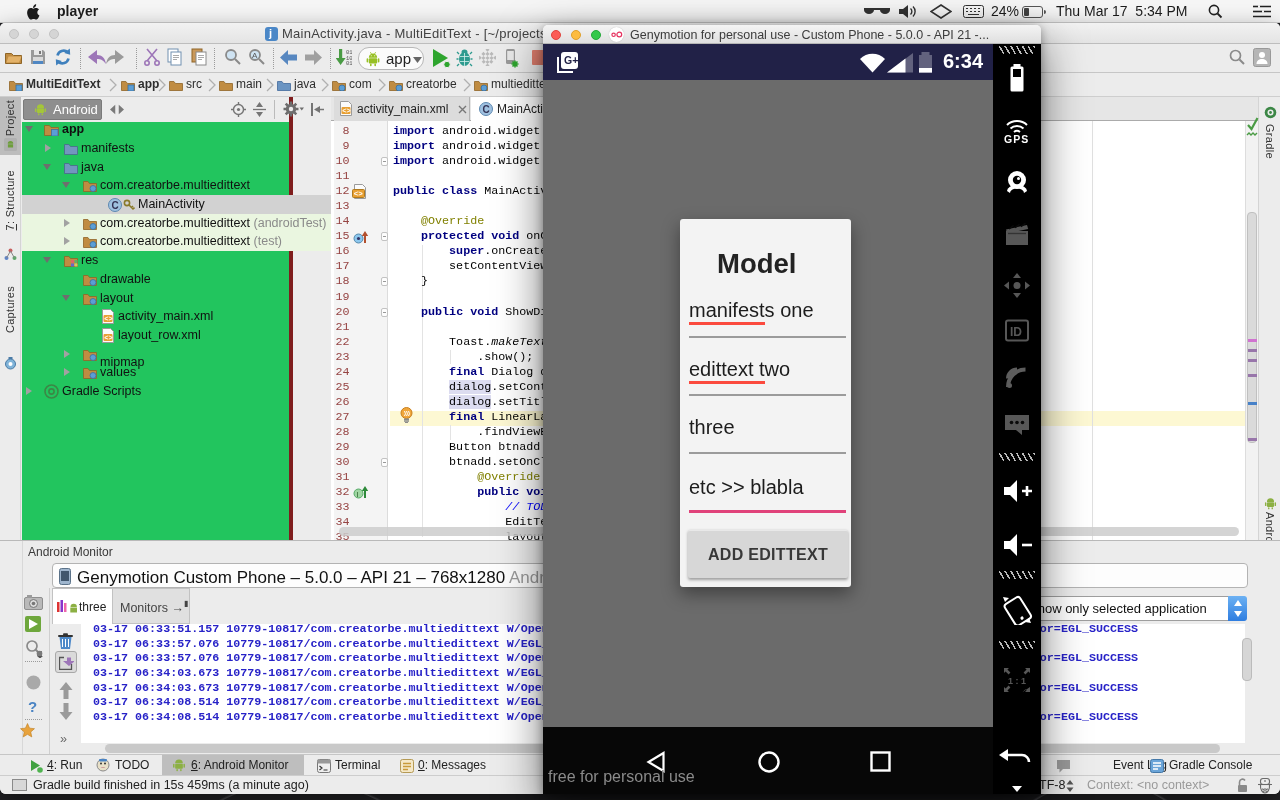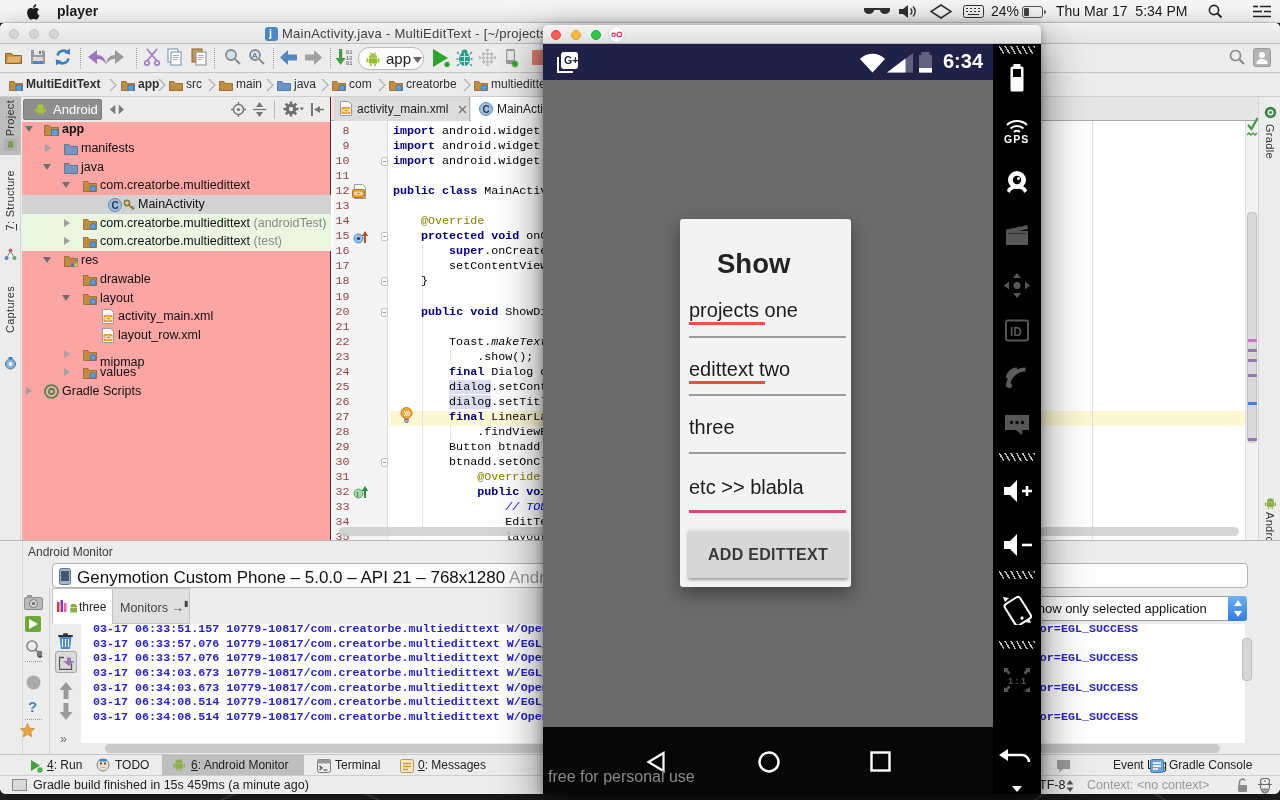--- a/index.html
+++ b/index.html
@@ -37,22 +37,22 @@
 #lstripe { position:absolute; left:0; top:74px; width:21px; height:657px;
   background:#ececec; border-right:1px solid #d4d4d4; }
 #rstripe { position:absolute; left:1258px; top:74px; width:22px; height:657px;
   background:#ececec; border-left:1px solid #d4d4d4; }
 .vlabel { position:absolute; writing-mode:vertical-rl; transform:rotate(180deg);
   font-size:11px; color:#333; letter-spacing:.3px; }
 .vlabelR { position:absolute; writing-mode:vertical-rl;
   font-size:11px; color:#333; letter-spacing:.3px; }
 
 
-#project { position:absolute; left:22px; top:74px; width:309px; height:443px;
-  background:#fca5a5; border-right:1px solid #7f1d1d; }
+#project { position:absolute; left:22px; top:74px; width:271px; height:443px;
+  background:#22c55e; border-right:4px solid #7f1d1d; }
 #projhead { position:absolute; left:0; top:0; width:100%; height:25px; background:#ececec; }
 .trow { position:absolute; left:0; width:309px; height:19px; font-size:12.5px; color:#111;
   white-space:nowrap; }
 .trow span.lbl { position:absolute; top:2px; }
 .arrD { position:absolute; width:0; height:0; border-left:4.5px solid transparent;
   border-right:4.5px solid transparent; border-top:6.5px solid #6e6e6e; }
 .arrR { position:absolute; width:0; height:0; border-top:4.5px solid transparent;
   border-bottom:4.5px solid transparent; border-left:6.5px solid #a2a2a2; }
 .gsuf { color:#8a8a8a; }
 
@@ -869,20 +869,21 @@
     <div id="gtitle">
       <div class="gl" style="left:8px;background:#fc5d57;border:0.5px solid #e0443e;"></div>
       <div class="gl" style="left:28px;background:#fdbc40;border:0.5px solid #dfa02c;"></div>
       <div class="gl" style="left:48px;background:#34c84a;border:0.5px solid #24a939;"></div>
       <div class="abs" style="left:66px;top:2px;width:15px;height:15px;background:#fff;border-radius:50%;box-shadow:0 0 1px rgba(0,0,0,.3);">
         <svg class="abs" style="left:1.5px;top:4px;" width="12" height="7" viewBox="0 0 12 7">
           <circle cx="2.6" cy="3.8" r="1.7" fill="none" stroke="#e6335f" stroke-width="1.2"></circle>
           <circle cx="8.3" cy="3.5" r="2.4" fill="none" stroke="#e6335f" stroke-width="1.2"></circle>
         </svg>
       </div>
+      <div class="abs" style="left:87px;top:3px;font-size:12.5px;color:#3c3c3c;white-space:nowrap;">Genymotion for personal use - Custom Phone - 5.0.0 - API 21 -...</div>
     </div>
     <div id="gstatus">
       <div class="abs" style="left:18px;top:8px;width:17px;height:17px;background:#fff;border-radius:3px;">
         <div class="abs" style="left:3px;top:2px;font-size:10.5px;font-weight:bold;color:#212147;">G+</div>
       </div>
       <svg class="abs" style="left:14px;top:13px;" width="16" height="16" viewBox="0 0 16 16">
         <path fill="none" stroke="#fff" stroke-width="2" d="M1 0 V15 H16"></path>
       </svg>
       <svg class="abs" style="left:317px;top:8px;" width="25" height="21" viewBox="0 0 25 21">
         <path fill="#fff" d="M12.5 20.5 L0 7 A17.5 17.5 0 0 1 25 7z"></path>
@@ -905,22 +906,22 @@
       </svg>
       <svg class="abs" style="left:215px;top:24px;" width="22" height="22" viewBox="0 0 22 22">
         <circle cx="11" cy="11" r="9.5" fill="none" stroke="#fff" stroke-width="2.4"></circle>
       </svg>
       <svg class="abs" style="left:327px;top:24px;" width="21" height="21" viewBox="0 0 21 21">
         <rect x="1.5" y="1.5" width="18" height="18" fill="none" stroke="#fff" stroke-width="2.4"></rect>
       </svg>
     </div>
     <div class="abs" style="left:5px;top:743px;font-size:16px;color:#8a8a8a;">free for personal use</div>
     <div id="gdialog">
-      <div class="abs" style="left:37px;top:29px;font-size:27.5px;font-weight:bold;color:#232323;">Show</div>
-      <div class="dtext" style="top:79.5px;">projects one</div>
+      <div class="abs" style="left:37px;top:29px;font-size:27.5px;font-weight:bold;color:#232323;">Model</div>
+      <div class="dtext" style="top:79.5px;">manifests one</div>
       <div class="dred" style="left:9px;top:103px;width:76px;"></div>
       <div class="ddiv" style="top:117px;"></div>
       <div class="dtext" style="top:138.5px;">edittext two</div>
       <div class="dred" style="left:9px;top:162px;width:76px;"></div>
       <div class="ddiv" style="top:175px;"></div>
       <div class="dtext" style="top:196.5px;">three</div>
       <div class="ddiv" style="top:233px;"></div>
       <div class="dtext" style="top:256.5px;">etc &gt;&gt; blabla</div>
       <div class="abs" style="left:9px;top:291px;width:157px;height:3px;background:#e0427a;"></div>
       <div class="abs" style="left:8px;top:311px;width:160px;height:48px;background:#d7d7d7;border-radius:2px;box-shadow:0 1.5px 3px rgba(0,0,0,.35);border-top:1px solid #e8e8e8;">

